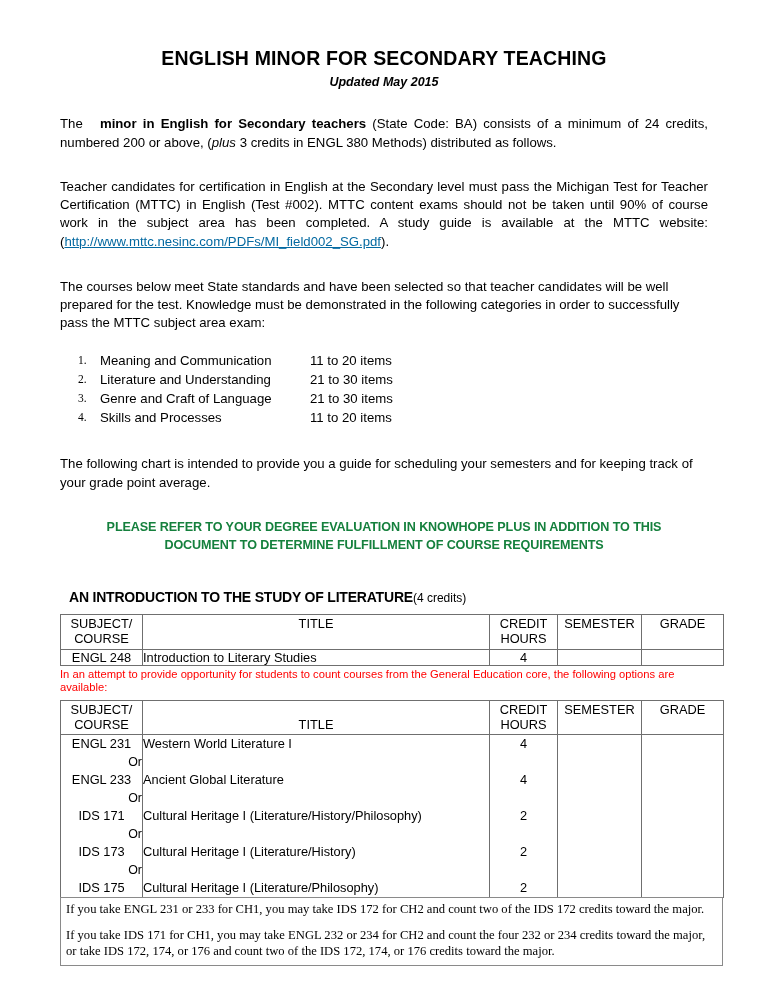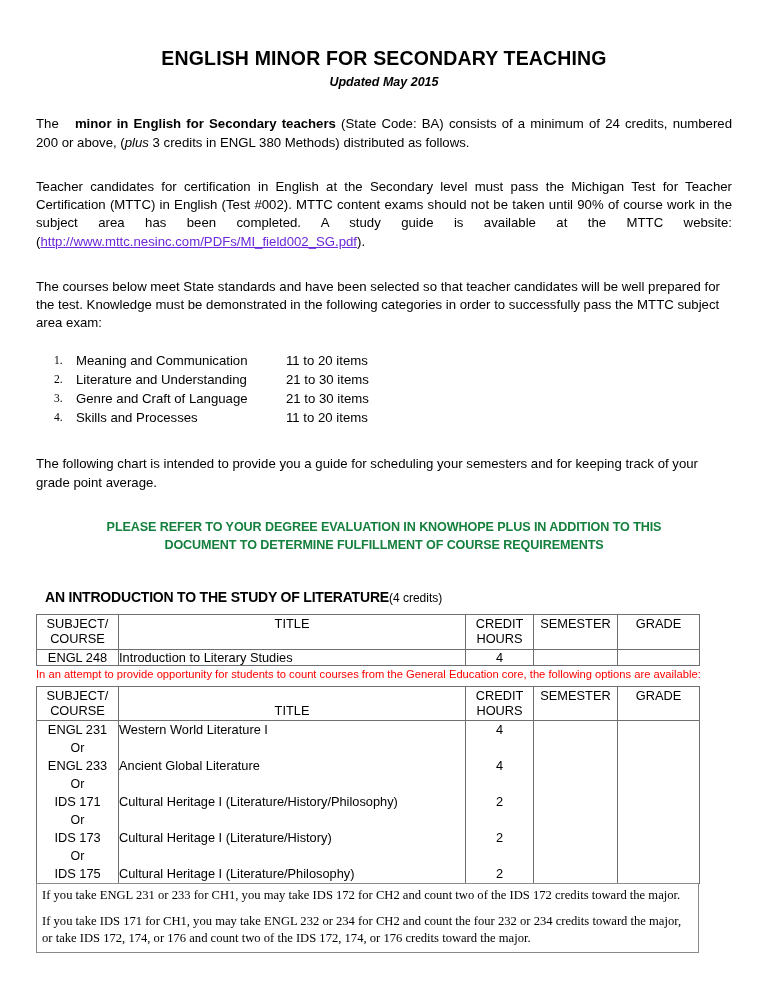--- a/index.html
+++ b/index.html
@@ -12,21 +12,21 @@
     height: 994px;
     font-family: "Liberation Sans", sans-serif;
     color: #000000;
     -webkit-font-smoothing: antialiased;
   }
   .page {
     position: relative;
     width: 768px;
     height: 994px;
     box-sizing: border-box;
-    padding: 0 36px;
+    padding: 0 60px;
     overflow: hidden;
   }
 
   
   .doc-title {
     text-align: center;
     font-size: 19.5px;
     font-weight: bold;
     letter-spacing: 0.15px;
     margin: 0;
@@ -55,21 +55,21 @@
   }
   .pt-intro { padding-top: 25px; }
   .pt-mttc  { padding-top: 26px; }
   .pt-courses { padding-top: 27px; }
   .pt-chart { padding-top: 28px; }
 
   b, strong { font-weight: bold; margin-left: 11px; }
   i, em { font-style: italic; }
 
   a.link {
-    color: #6d28d9;
+    color: #0369a1;
     text-decoration: underline;
   }
 
   
   .cat-list {
     margin: 0;
     padding-top: 20px;
     padding-left: 0;
     list-style: none;
   }
@@ -169,20 +169,21 @@
   
   .stack {
     line-height: 1.0;
   }
   .stack .ln {
     height: 18px;
     line-height: 18px;
   }
   .stack .ln.or {
     font-size: 12.4px;
+    text-align: right;
   }
   .stack-title .ln {
     height: 18px;
     line-height: 18px;
   }
   .stack-title .ln.blank { height: 18px; }
   .stack-credit .ln { height: 18px; line-height: 18px; }
 
   
   table.notes-table {

